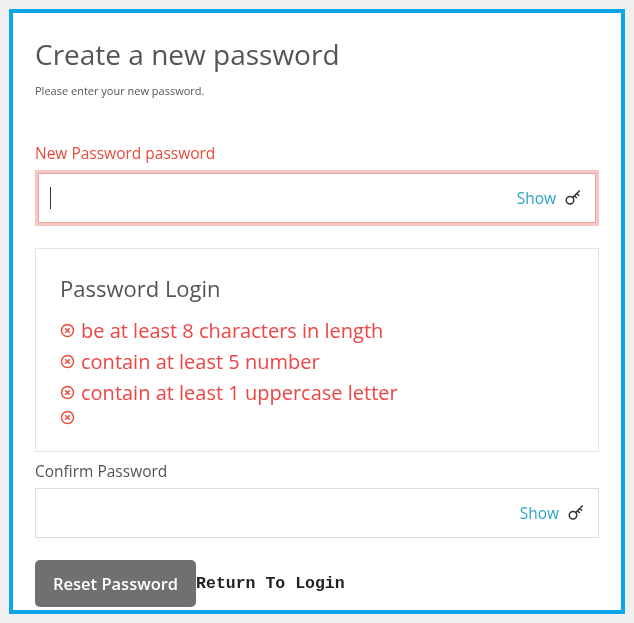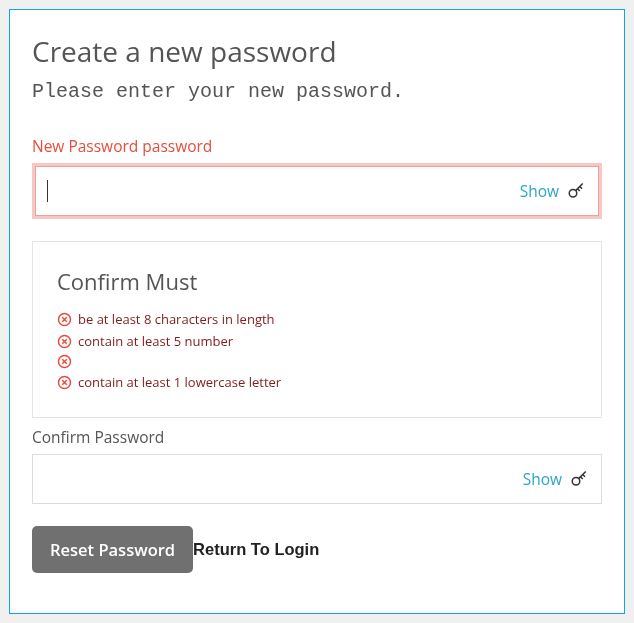--- a/index.html
+++ b/index.html
@@ -5,35 +5,34 @@
     * { box-sizing: border-box; margin: 0; padding: 0; }
     body {
       font-family: "Segoe UI", "Open Sans", Helvetica, Arial, sans-serif;
       background: #f0f0f0;
       width: 634px;
       height: 623px;
       padding: 9px;
     }
     .card {
       background: #ffffff;
-      border: 1px solid #0ea5e9;
+      border: 4px solid #0ea5e9;
       padding: 22px 22px 28px 22px;
       height: 100%;
     }
     .page-title {
       font-size: 28px;
       font-weight: 400;
       color: #555;
       margin-bottom: 10px;
     }
     .page-subtitle {
-      font-size: 20px;
-      color: #555;
-      margin-bottom: 32px;
-      font-family: Liberation Mono, monospace;
+      font-size: 11px;
+      color: #555;
+      margin-bottom: 44px;
     }
     .field-label {
       font-size: 15.5px;
       color: #555;
       margin-bottom: 6px;
       display: block;
     }
     .field-label.error { color: #e74c3c; }
     .input-wrap {
       position: relative;
@@ -87,22 +86,22 @@
       font-size: 22px;
       font-weight: 400;
       color: #555;
       margin-bottom: 14px;
     }
     .rules-list { list-style: none; }
     .rule {
       display: flex;
       align-items: center;
       gap: 6px;
-      font-size: 13px;
-      color: #7f1d1d;
+      font-size: 20px;
+      color: #ef4444;
       margin-bottom: 4px;
     }
     .rule-x-icon {
       width: 15px;
       height: 15px;
       flex-shrink: 0;
     }
     .btn-row {
       display: flex;
       align-items: center;
@@ -119,21 +118,21 @@
       cursor: pointer;
       font-family: inherit;
     }
     .btn-link {
       background: none;
       border: none;
       color: #222;
       font-size: 16.5px;
       font-weight: 600;
       cursor: pointer;
-      font-family: Liberation Sans, sans-serif;
+      font-family: Liberation Mono, monospace;
       padding: 0;
     }
     .cursor-line {
       position: absolute;
       left: 12px;
       top: 50%;
       transform: translateY(-50%);
       width: 1px;
       height: 22px;
       background: #333;
@@ -152,48 +151,48 @@
     <input type="password" class="pw-input" value="" style="">
     <span class="cursor-line"></span>
     <button class="show-toggle">Show</button>
     <svg class="key-icon" viewBox="0 0 24 24" fill="none" stroke="currentColor" stroke-width="2">
       <circle cx="8" cy="15" r="5"></circle>
       <path d="M11.5 11.5 L21 2 M17 6 L20 9 M14 9 L17 12"></path>
     </svg>
   </div>
 
   <div class="rules-box">
-    <h2 class="rules-title">Confirm Must</h2>
+    <h2 class="rules-title">Password Login</h2>
     <ul class="rules-list">
       <li class="rule">
         <svg class="rule-x-icon" viewBox="0 0 20 20" fill="none" stroke="#e74c3c" stroke-width="2">
             <circle cx="10" cy="10" r="8"></circle>
             <path d="M7 7l6 6M13 7l-6 6"></path>
           </svg>
         <span>be at least 8 characters in length</span>
       </li>
       <li class="rule">
         <svg class="rule-x-icon" viewBox="0 0 20 20" fill="none" stroke="#e74c3c" stroke-width="2">
             <circle cx="10" cy="10" r="8"></circle>
             <path d="M7 7l6 6M13 7l-6 6"></path>
           </svg>
         <span>contain at least 5 number</span>
       </li>
       <li class="rule">
         <svg class="rule-x-icon" viewBox="0 0 20 20" fill="none" stroke="#e74c3c" stroke-width="2">
             <circle cx="10" cy="10" r="8"></circle>
             <path d="M7 7l6 6M13 7l-6 6"></path>
           </svg>
-      </li>
-      <li class="rule">
-        <svg class="rule-x-icon" viewBox="0 0 20 20" fill="none" stroke="#e74c3c" stroke-width="2">
-            <circle cx="10" cy="10" r="8"></circle>
-            <path d="M7 7l6 6M13 7l-6 6"></path>
-          </svg>
-        <span>contain at least 1 lowercase letter</span>
+        <span>contain at least 1 uppercase letter</span>
+      </li>
+      <li class="rule">
+        <svg class="rule-x-icon" viewBox="0 0 20 20" fill="none" stroke="#e74c3c" stroke-width="2">
+            <circle cx="10" cy="10" r="8"></circle>
+            <path d="M7 7l6 6M13 7l-6 6"></path>
+          </svg>
       </li>
     </ul>
   </div>
 
   <label class="field-label">Confirm Password</label>
   <div class="input-wrap">
     <input type="password" class="pw-input" value="" style="">
     <button class="show-toggle">Show</button>
     <svg class="key-icon" viewBox="0 0 24 24" fill="none" stroke="currentColor" stroke-width="2">
       <circle cx="8" cy="15" r="5"></circle>

